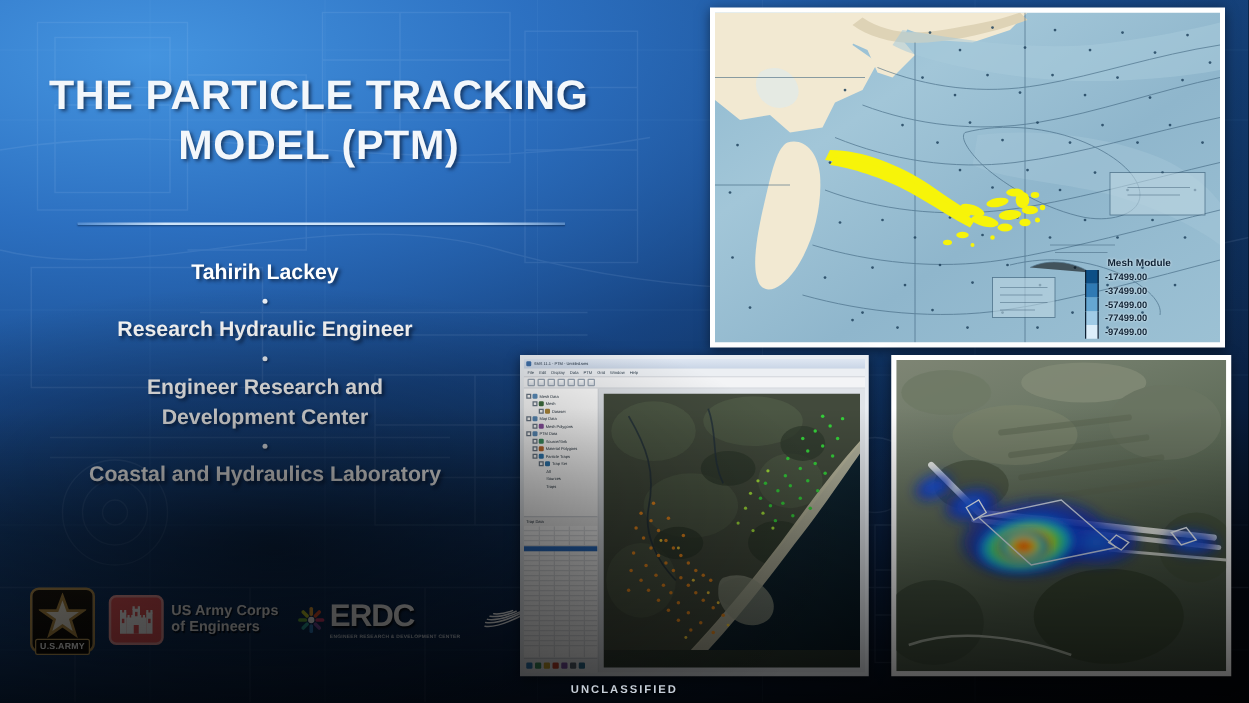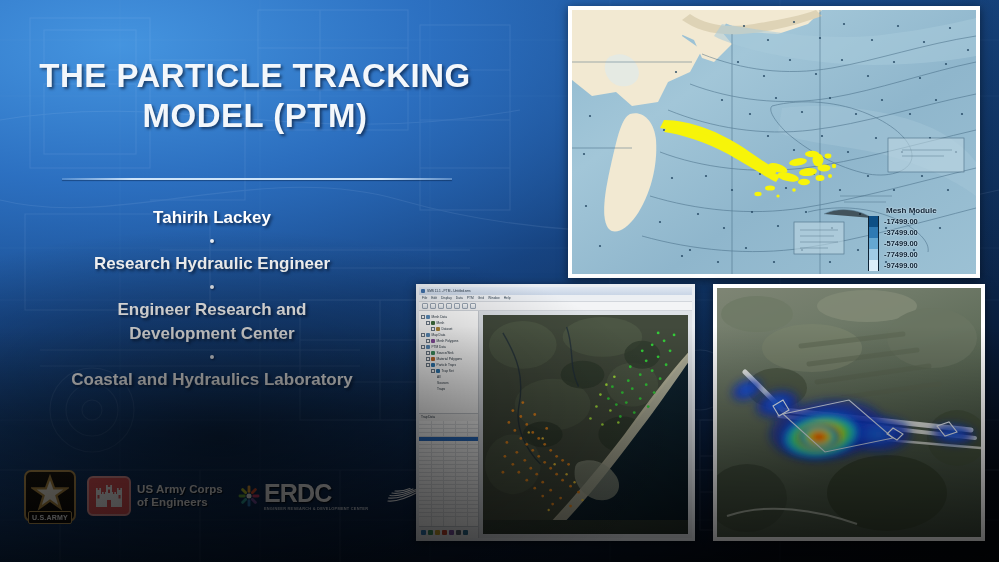--- a/index.html
+++ b/index.html
@@ -801,13 +801,14 @@
           <path d="M56 118 L66 112 L72 122 L62 128 Z"></path>
           <path d="M66 126 L132 112 L176 150 L108 164 Z" opacity=".85"></path>
           <path d="M170 146 L176 140 L186 146 L180 152 Z"></path>
           <path d="M220 138 L232 134 L240 144 L228 148 Z"></path>
         </g>
       </svg>
     </div>
   </div>
 
   <div id="vign"></div>
+  <div class="footer">UNCLASSIFIED</div>
 </div>
 
 </body></html>

